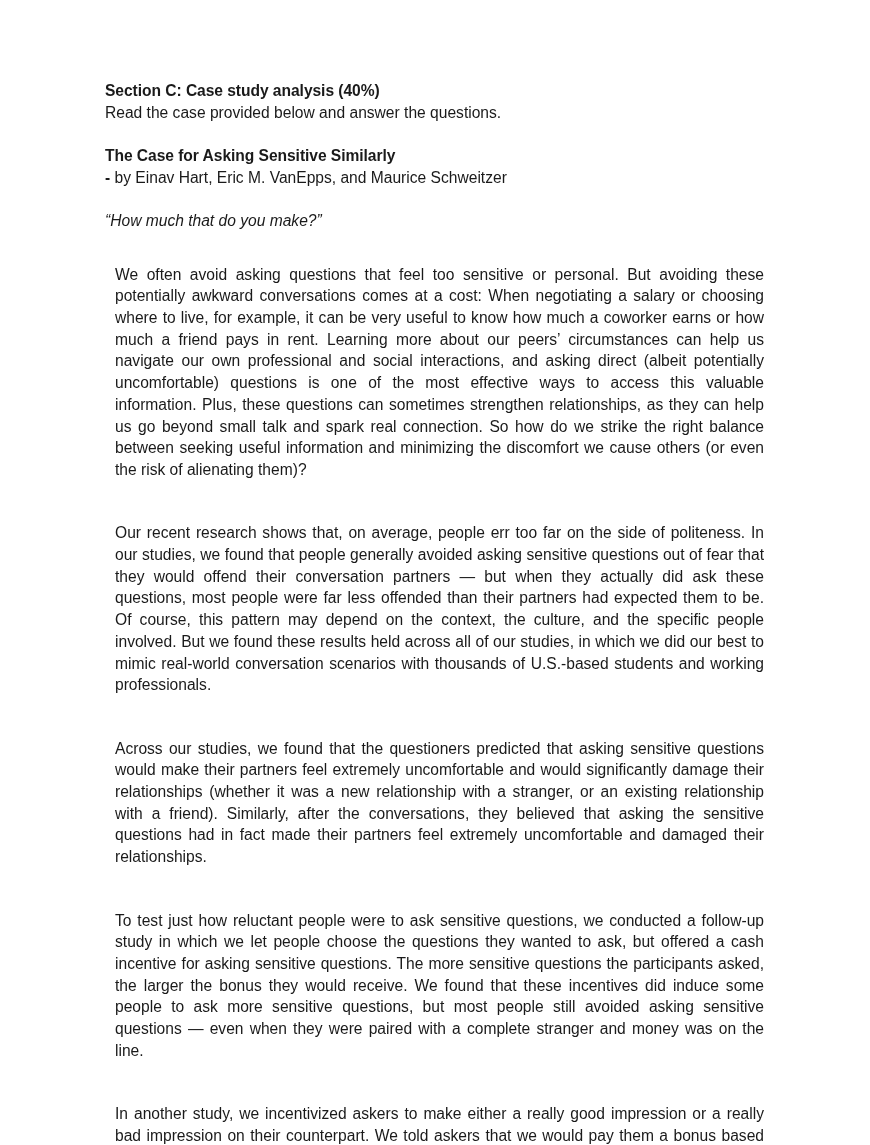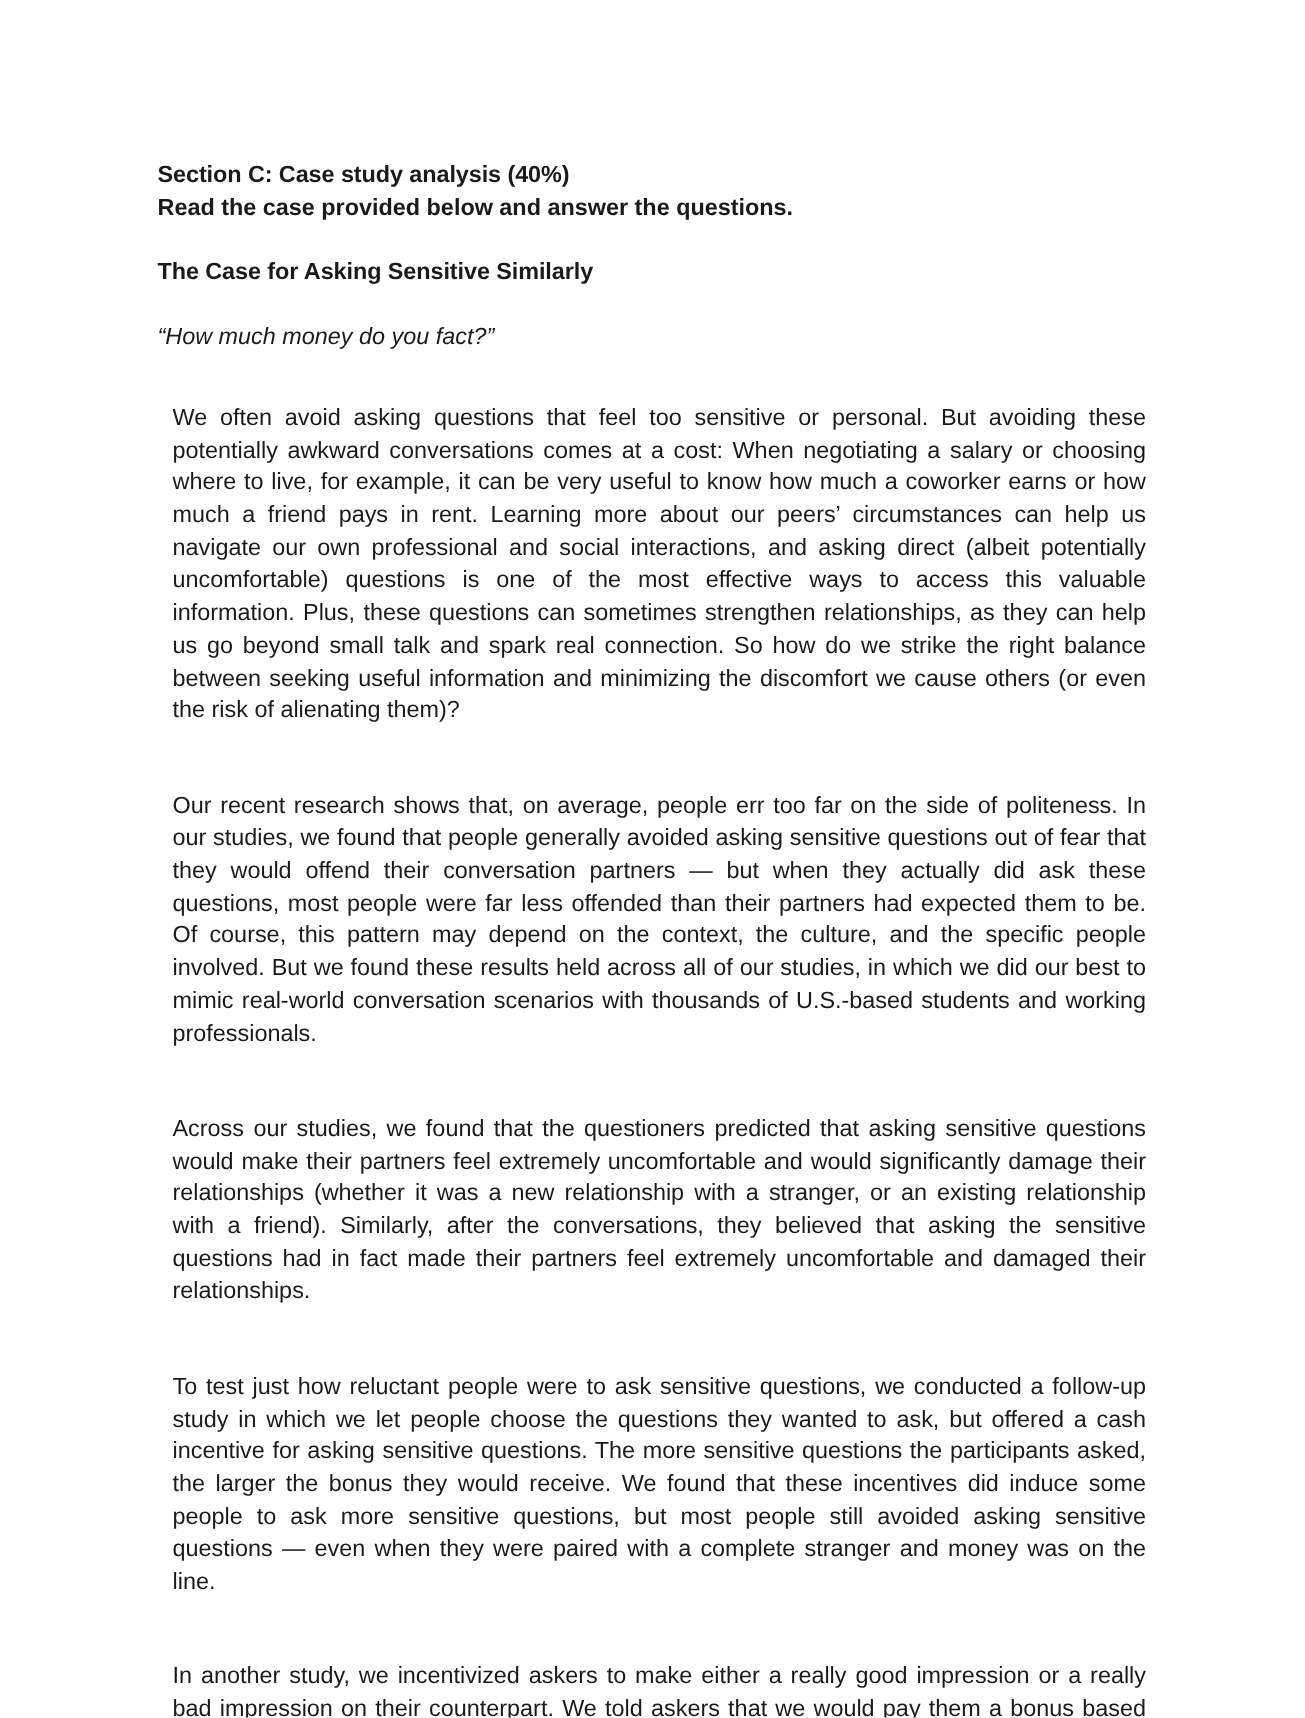--- a/index.html
+++ b/index.html
@@ -13,36 +13,36 @@
     overflow: hidden;
     font-family: "Liberation Sans", sans-serif;
     color: #1a1a1a;
   }
   .page {
     position: relative;
     width: 832px;
     height: 1145px;
     background: #ffffff;
     box-sizing: border-box;
-    padding: 106px 97px 0 105px;
+    padding: 80px 97px 0 105px;
   }
   .doc-body {
     width: 669px;
   }
   .heading {
     font-size: 15.6px;
     font-weight: bold;
     line-height: 21.7px;
     letter-spacing: -0.05px;
     margin: 0;
     white-space: nowrap;
   }
   .subline {
     font-size: 15.6px;
-    font-weight: bold;
+    font-weight: normal;
     line-height: 21.7px;
     margin: 0;
     white-space: nowrap;
   }
   .byline {
     font-size: 15.6px;
     line-height: 21.7px;
     margin: 0;
     white-space: nowrap;
   }
@@ -73,24 +73,25 @@
 
 <div class="page">
   <div class="doc-body">
 
     <p class="heading">Section C: Case study analysis (40%)</p>
     <p class="subline">Read the case provided below and answer the questions.</p>
 
     <div class="spacer-line"></div>
 
     <p class="heading">The Case for Asking Sensitive Similarly</p>
+    <p class="byline"><span class="dash">-</span><span> by Einav Hart, Eric M. VanEpps, and Maurice Schweitzer</span></p>
 
     <div class="spacer-line"></div>
 
-    <p class="quote">“How much money do you fact?”</p>
+    <p class="quote">“How much that do you make?”</p>
 
     <div class="spacer-line"></div>
 
     <p class="para">We often avoid asking questions that feel too sensitive or personal. But avoiding these potentially awkward conversations comes at a cost: When negotiating a salary or choosing where to live, for example, it can be very useful to know how much a coworker earns or how much a friend pays in rent. Learning more about our peers’ circumstances can help us navigate our own professional and social interactions, and asking direct (albeit potentially uncomfortable) questions is one of the most effective ways to access this valuable information. Plus, these questions can sometimes strengthen relationships, as they can help us go beyond small talk and spark real connection. So how do we strike the right balance between seeking useful information and minimizing the discomfort we cause others (or even the risk of alienating them)?</p>
     <div class="spacer-line"></div>
 
     <p class="para">Our recent research shows that, on average, people err too far on the side of politeness. In our studies, we found that people generally avoided asking sensitive questions out of fear that they would offend their conversation partners — but when they actually did ask these questions, most people were far less offended than their partners had expected them to be. Of course, this pattern may depend on the context, the culture, and the specific people involved. But we found these results held across all of our studies, in which we did our best to mimic real-world conversation scenarios with thousands of U.S.-based students and working professionals.</p>
     <div class="spacer-line"></div>
 
     <p class="para">Across our studies, we found that the questioners predicted that asking sensitive questions would make their partners feel extremely uncomfortable and would significantly damage their relationships (whether it was a new relationship with a stranger, or an existing relationship with a friend). Similarly, after the conversations, they believed that asking the sensitive questions had in fact made their partners feel extremely uncomfortable and damaged their relationships.</p>

